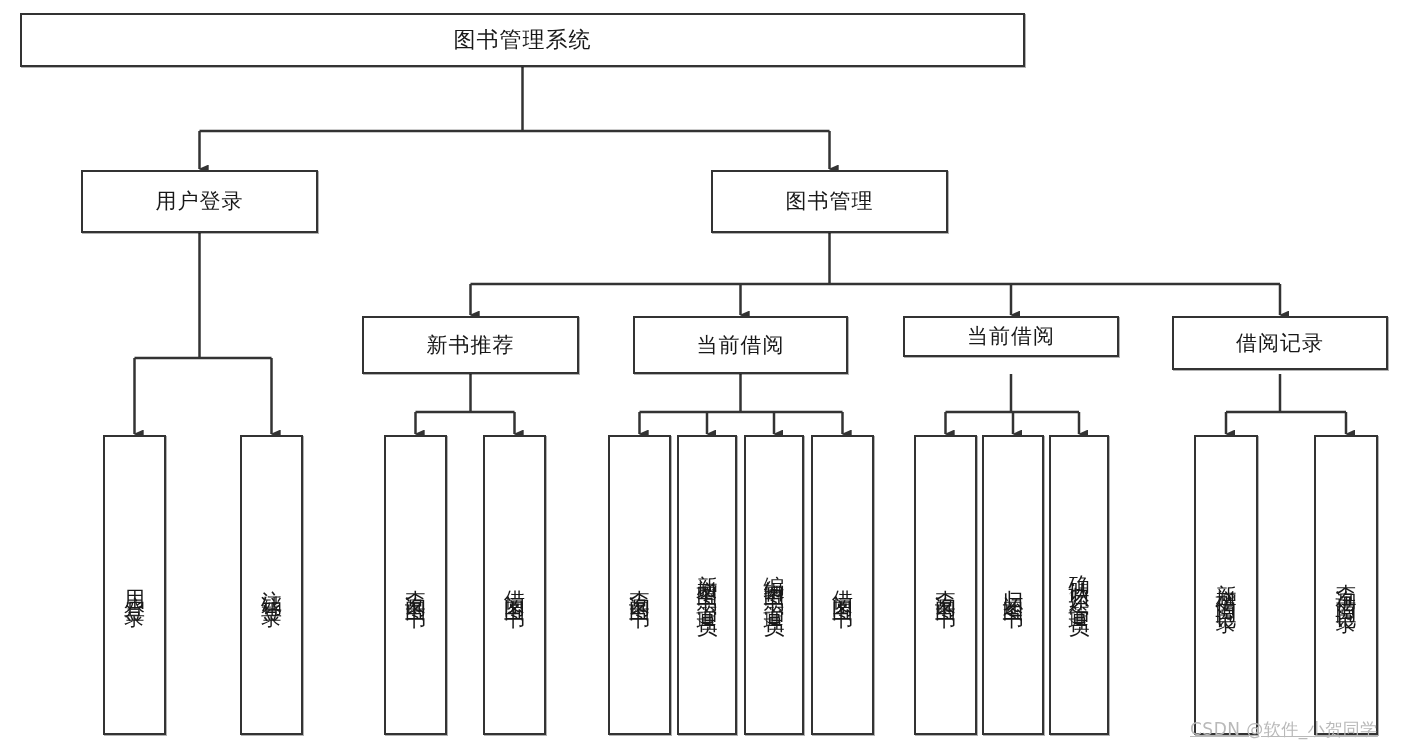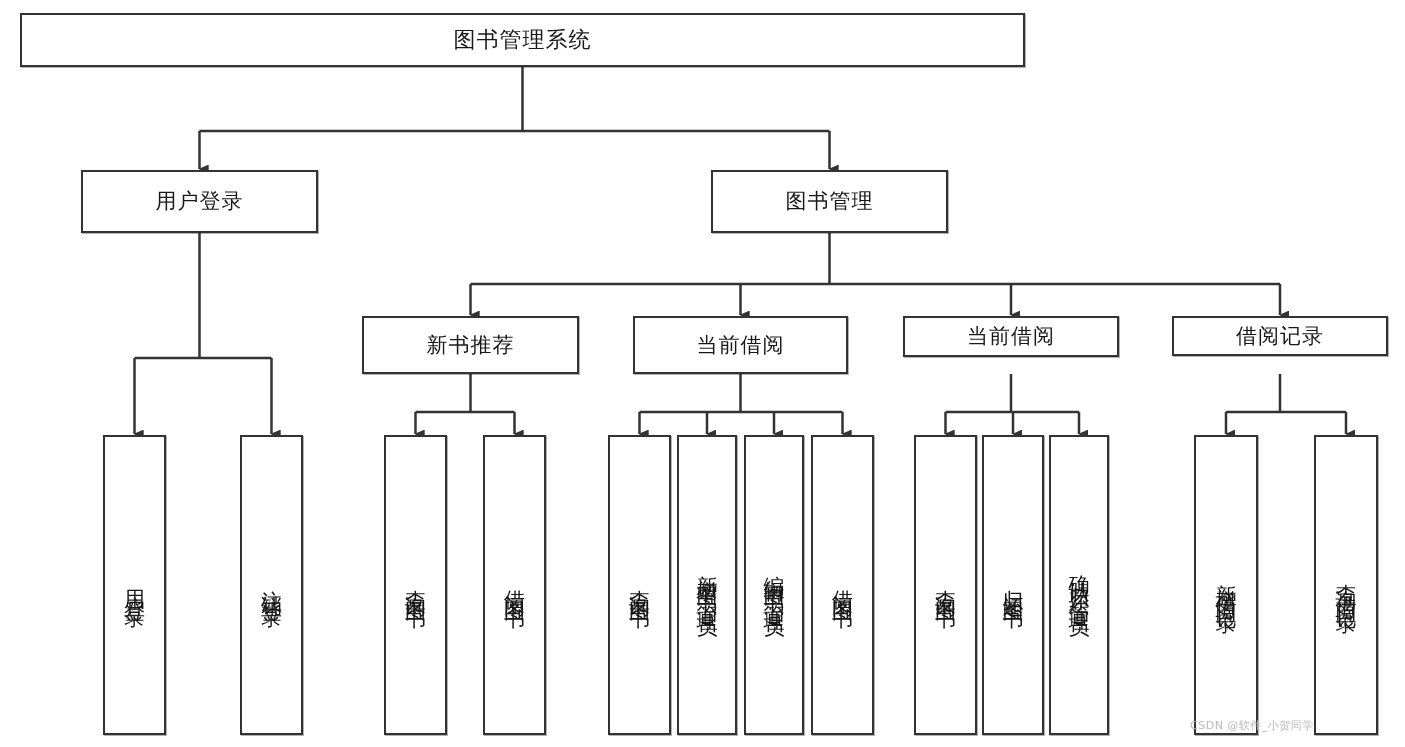--- a/index.html
+++ b/index.html
@@ -43,25 +43,26 @@
     writing-mode:vertical-rl;
     text-orientation:upright;
     letter-spacing:6px;
     font-size:21px;
     white-space:normal;
     max-height:285px;
   }
   .node.root .label{font-size:22px;}
   .watermark{
     position:absolute;
-    font-size:11px;
+    font-size:17px;
     color:#b9b9b9;
     letter-spacing:0.5px;
     white-space:nowrap;
     font-family:"DejaVu Sans","Liberation Sans",sans-serif;
+    text-decoration:underline;
   }
 </style>
 </head>
 <body>
 
 <div id="canvas">
   <svg id="edges" xmlns="http://www.w3.org/2000/svg">
     <defs>
       <marker id="arrowhead" markerWidth="9" markerHeight="10" refX="4.5" refY="9.2" orient="auto" markerUnits="userSpaceOnUse">
         <path d="M0,0 L4.5,10 L9,0 Z" fill="#333333"></path>
@@ -115,21 +116,21 @@
       </div>
       <div class="node" style="left: 362px; top: 316px; width: 217px; height: 58px; border-color: rgb(51, 51, 51); background: rgb(255, 255, 255); justify-content: center;">
         <span class="label" style="color: rgb(24, 24, 24);">新书推荐</span>
       </div>
       <div class="node" style="left: 633px; top: 316px; width: 215px; height: 58px; border-color: rgb(51, 51, 51); background: rgb(255, 255, 255);">
         <span class="label" style="color: rgb(24, 24, 24);">当前借阅</span>
       </div>
       <div class="node" style="left: 903px; top: 316px; width: 216px; height: 41px; border-color: rgb(51, 51, 51); background: rgb(255, 255, 255);">
         <span class="label" style="color: rgb(24, 24, 24);">当前借阅</span>
       </div>
-      <div class="node" style="left: 1172px; top: 316px; width: 216px; height: 40px; border-color: rgb(51, 51, 51); background: rgb(255, 255, 255);">
+      <div class="node" style="left: 1172px; top: 316px; width: 216px; height: 54px; border-color: rgb(51, 51, 51); background: rgb(255, 255, 255);">
         <span class="label" style="color: rgb(24, 24, 24);">借阅记录</span>
       </div>
       <div class="node vertical" style="left: 103px; top: 435px; width: 63px; height: 300px; border-color: rgb(51, 51, 51); background: rgb(255, 255, 255);">
         <span class="label" style="color: rgb(24, 24, 24);">用户登录</span>
       </div>
       <div class="node vertical" style="left: 240px; top: 435px; width: 63px; height: 300px; border-color: rgb(51, 51, 51); background: rgb(255, 255, 255);">
         <span class="label" style="color: rgb(24, 24, 24);">注销登录</span>
       </div>
       <div class="node vertical" style="left: 384px; top: 435px; width: 63px; height: 300px; border-color: rgb(51, 51, 51); background: rgb(255, 255, 255);">
         <span class="label" style="color: rgb(24, 24, 24);">查询图书</span>

